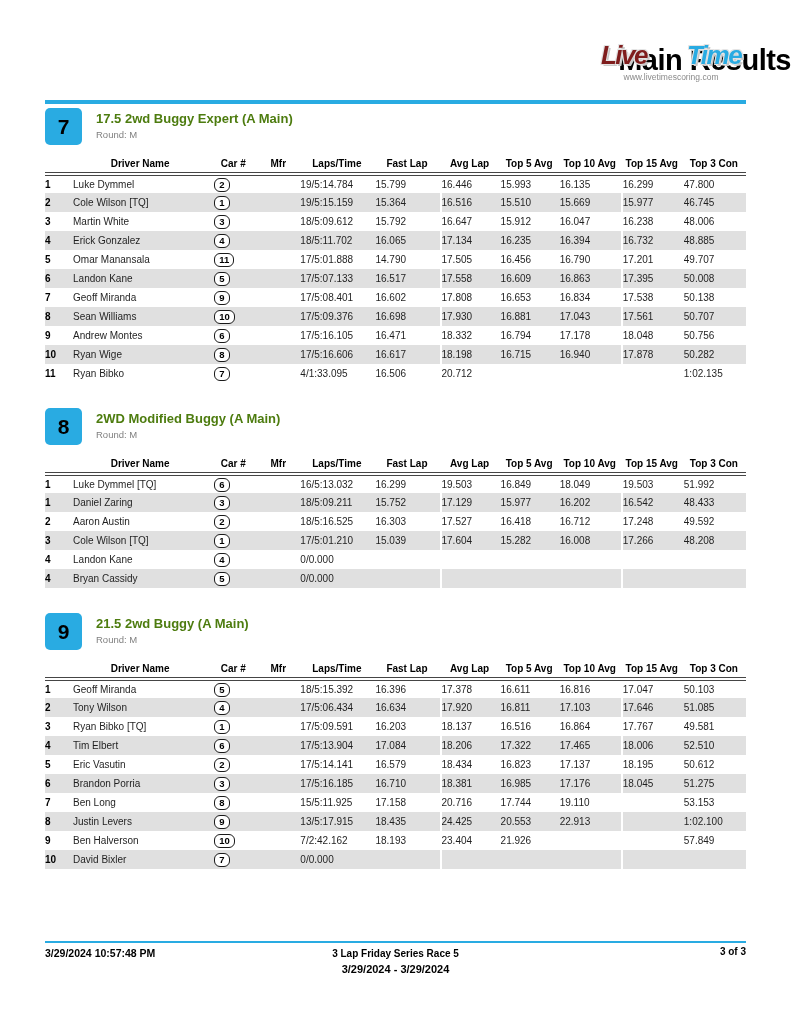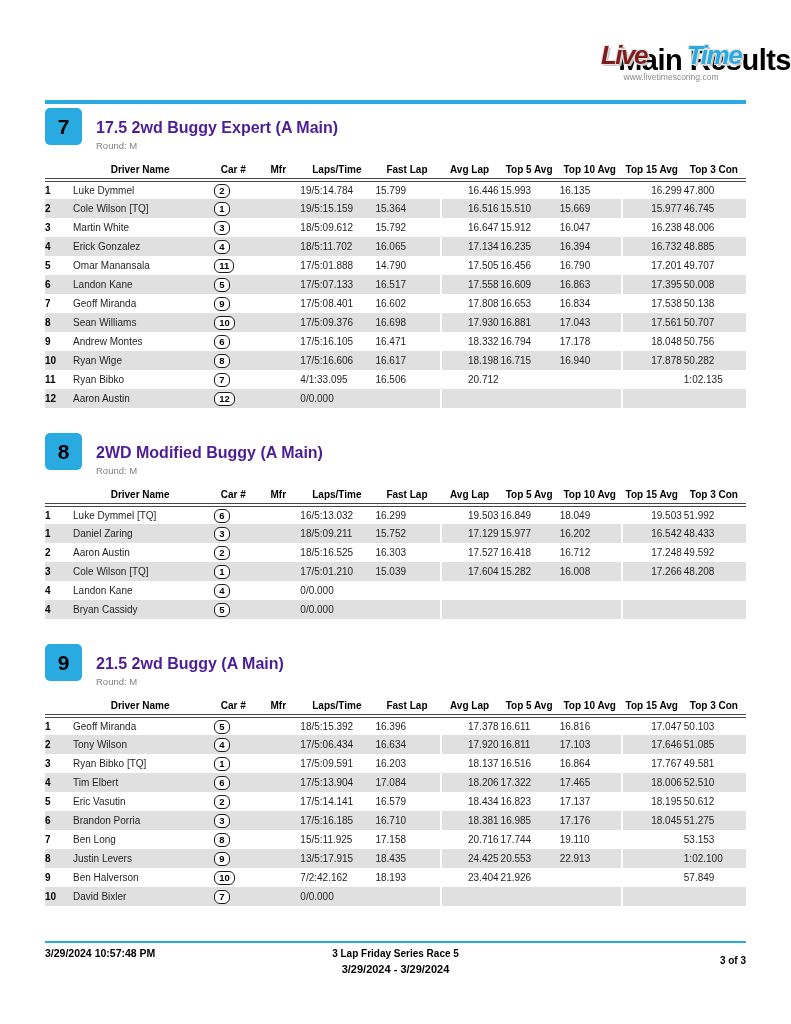--- a/index.html
+++ b/index.html
@@ -18,44 +18,44 @@
   .logo-url { font-size: 8.5px; color: #8a8a8a; margin-top: 4px; }
   .divider { position: absolute; left: 45px; right: 45px; top: 100px; height: 4px; background: #29abe2; }
 
   
   .sections { position: absolute; top: 108px; left: 45px; right: 45px; }
   .section { margin-bottom: 25px; }
   .section-head { display: flex; align-items: flex-start; gap: 14px; margin-bottom: 11px; }
   .section-num { width: 37px; height: 37px; background: #29abe2; border-radius: 5px; flex: 0 0 37px;
                  display: flex; align-items: center; justify-content: center;
                  font-size: 21px; font-weight: bold; color: #000; }
-  .section-title { font-size: 16px; font-weight: bold; color: #4c1d95; padding-top: 3px; margin-top: 8px; }
+  .section-title { font-size: 13px; font-weight: bold; color: #4d7c0f; padding-top: 3px; }
   .section-round { font-size: 9.5px; color: #808080; margin-top: 3px; }
 
   
   table { width: 100%; border-collapse: collapse; table-layout: fixed; }
   thead th { text-align: center; font-size: 10px; font-weight: bold; color: #000;
              padding: 2px 2px 3px 0; border-bottom: 4px double #454545; white-space: nowrap; }
   tbody td { font-size: 10px; color: #1f1f1f; height: 19px; padding: 0 2px 0 0;
              white-space: nowrap; overflow: hidden; vertical-align: middle; }
   tr.alt td { background: #e0e0e0; }
-  td.b2, td.b3 { border-left: 2px solid #fff; text-align: right; }
+  td.b2, td.b3 { border-left: 2px solid #fff; }
   td.c-pos { font-weight: bold; color: #000; }
   td.c-driver { padding-left: 1px; }
   .car-badge { display: inline-block; min-width: 13px; text-align: center; margin-left: 4px;
                border: 1.5px solid #1a1a1a; border-radius: 6px; padding: 0px 4px 1px;
                font-weight: bold; font-size: 9.5px; color: #000; background: #fff; line-height: 11px; }
 
   
   .footer { position: absolute; left: 45px; right: 45px; top: 941px; border-top: 2px solid #29abe2; }
   .footer-left { position: absolute; left: 0; top: 4px; font-size: 10.5px; font-weight: bold; color: #000; }
   .footer-center { text-align: center; padding-top: 5px; }
   .footer-series { font-size: 10px; font-weight: bold; color: #000; }
   .footer-dates { font-size: 11px; font-weight: bold; color: #000; margin-top: 4px; }
-  .footer-right { position: absolute; right: 0; top: 12px; font-size: 10px; font-weight: bold; color: #000; }
+  .footer-right { position: absolute; right: 0; top: 3px; font-size: 10px; font-weight: bold; color: #000; }
 </style>
 </head>
 <body>
 
 <div class="page">
 
   <div class="doc-header">
     <div class="main-title">Main Results</div>
     <div class="logo-wrap">
       <div class="logo-text"><span class="logo-live">Live</span><span class="logo-time">Time</span></div>
@@ -240,33 +240,20 @@
               <td class="c-car"><span class="car-badge">7</span></td>
               <td class="c-mfr"></td>
               <td class="c-laps">4/1:33.095</td>
               <td class="c-fast">16.506</td>
               <td class="c-avg b2">20.712</td>
               <td class="c-top5"></td>
               <td class="c-top10"></td>
               <td class="c-top15 b3"></td>
               <td class="c-top3">1:02.135</td>
             </tr>
-            <tr class="alt">
-              <td class="c-pos">12</td>
-              <td class="c-driver">Aaron Austin</td>
-              <td class="c-car"><span class="car-badge">12</span></td>
-              <td class="c-mfr"></td>
-              <td class="c-laps">0/0.000</td>
-              <td class="c-fast"></td>
-              <td class="c-avg b2"></td>
-              <td class="c-top5"></td>
-              <td class="c-top10"></td>
-              <td class="c-top15 b3"></td>
-              <td class="c-top3"></td>
-            </tr>
           </tbody>
       </table>
     </div>
 
     <div class="section">
       <div class="section-head">
         <div class="section-num">8</div>
         <div class="section-titles">
           <div class="section-title">2WD Modified Buggy (A Main)</div>
           <div class="section-round">Round: M</div>

